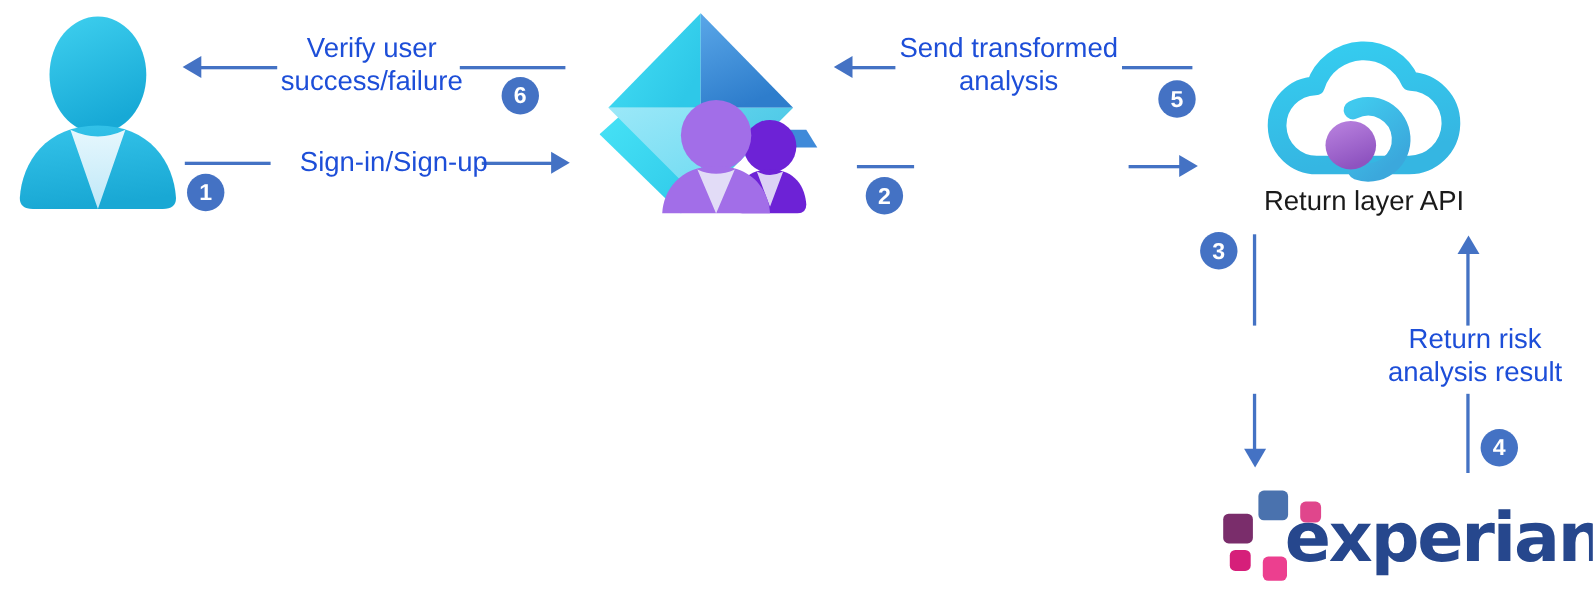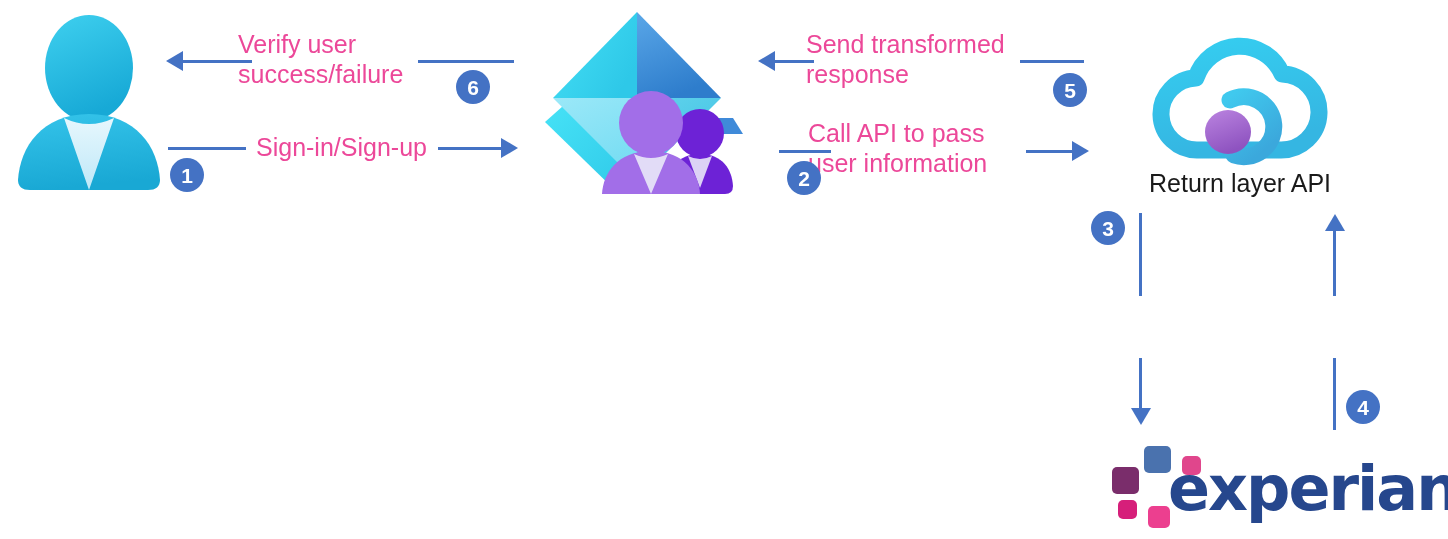--- a/index.html
+++ b/index.html
@@ -8,23 +8,24 @@
     background:#ffffff;
     font-family:"Liberation Sans","DejaVu Sans",sans-serif;
     overflow:hidden;
     position:relative;
   }
   #canvas{position:absolute;left:0;top:0;width:1448px;height:539px;}
 
   
   .lbl{
     position:absolute;
-    color:#ec4899;
+    color:#1d4ed8;
     font-size:25px;
     line-height:30px;
+    text-align:center;
     white-space:pre-line;
     letter-spacing:0px;
   }
   .node-cap{
     position:absolute;
     color:#1a1a1a;
     font-size:25px;
     line-height:30px;
     text-align:center;
     white-space:nowrap;
@@ -211,33 +212,33 @@
   <div class="hline" style="left:168px;top:147px;width:78px;"></div>
   <div class="hline" style="left:438px;top:147px;width:65px;"></div>
   <div class="arrow-r" style="left:501px;top:138px;"></div>
   <div class="lbl" style="left:256px;top:132px;width:204px;">Sign-in/Sign-up</div>
   <div class="badge" style="left:170px;top:158px;">1</div>
 
   <div class="arrow-l" style="left:758px;top:51px;"></div>
   <div class="hline" style="left:774px;top:60px;width:40px;"></div>
   <div class="hline" style="left:1020px;top:60px;width:64px;"></div>
   <div class="lbl" style="left:806px;top:29px;width:222px;">Send transformed
-response</div>
+analysis</div>
   <div class="badge" style="left:1053px;top:73px;">5</div>
 
   <div class="hline" style="left:779px;top:150px;width:52px;"></div>
   <div class="hline" style="left:1026px;top:150px;width:48px;"></div>
   <div class="arrow-r" style="left:1072px;top:141px;"></div>
-  <div class="lbl" style="left:808px;top:118px;width:222px;">Call API to pass
-user information</div>
   <div class="badge" style="left:787px;top:161px;">2</div>
 
   <div class="vline" style="left:1139px;top:213px;height:83px;"></div>
   <div class="vline" style="left:1139px;top:358px;height:52px;"></div>
   <div class="arrow-d" style="left:1131px;top:408px;"></div>
   <div class="badge" style="left:1091px;top:211px;">3</div>
 
   <div class="arrow-u" style="left:1325px;top:214px;"></div>
   <div class="vline" style="left:1333px;top:229px;height:67px;"></div>
   <div class="vline" style="left:1333px;top:358px;height:72px;"></div>
+  <div class="lbl" style="left:1249px;top:293px;width:184px;">Return risk
+analysis result</div>
   <div class="badge" style="left:1346px;top:390px;">4</div>
 
 </div>
 
 </body></html>

